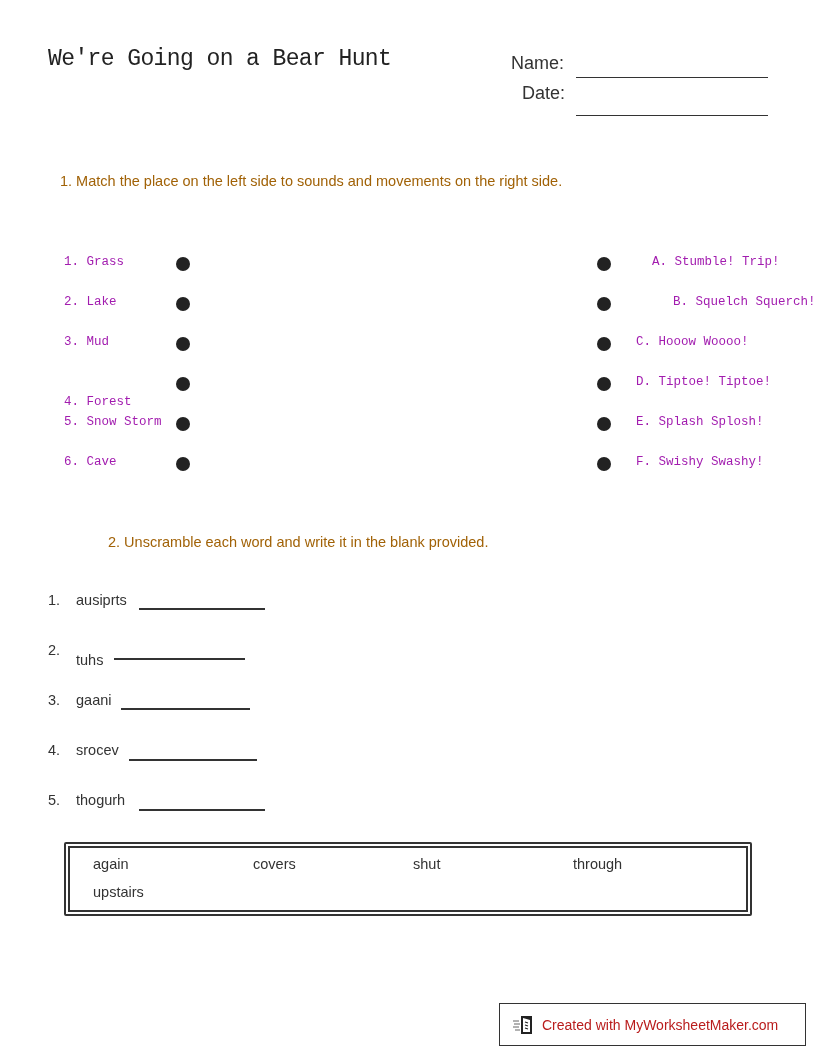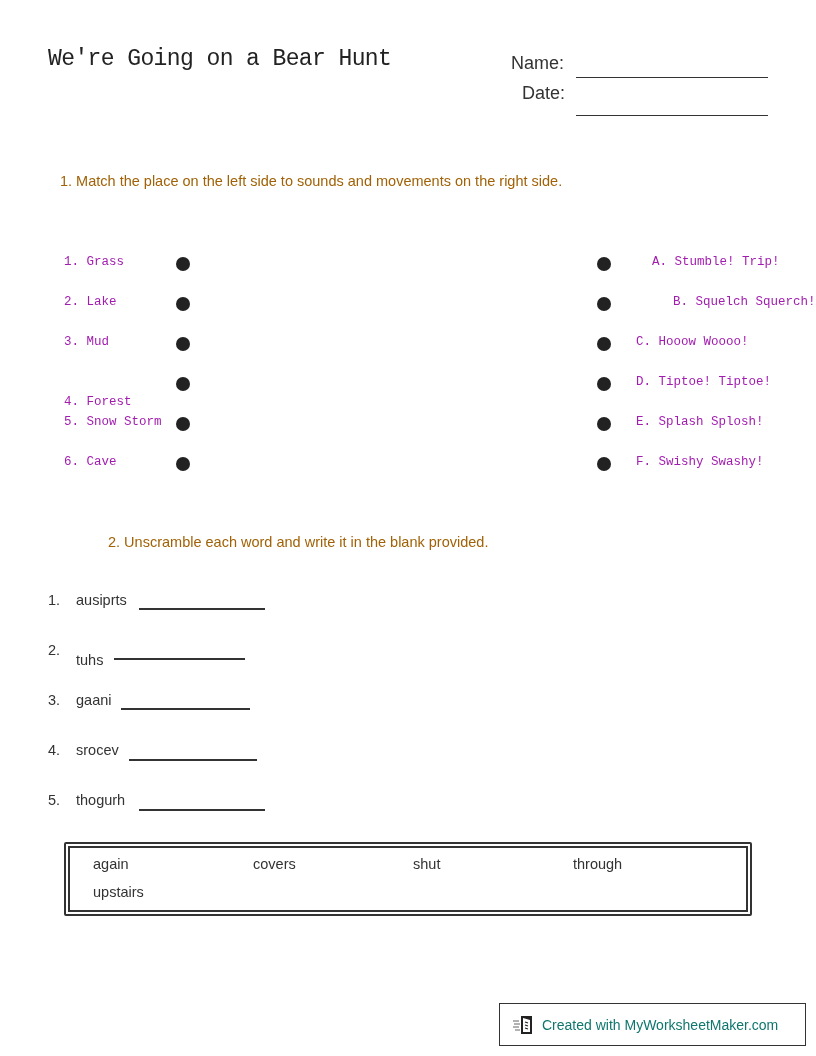--- a/index.html
+++ b/index.html
@@ -50,21 +50,21 @@
     .bank-word {
       position: absolute; font-size: 14.5px; color: #333; white-space: nowrap;
       font-family: "Liberation Sans", sans-serif;
     }
     .footer-badge {
       position: absolute; left: 499px; top: 1003px; width: 307px; height: 43px;
       border: 1px solid #333; display: flex; align-items: center; padding-left: 12px;
     }
     .footer-icon { width: 24px; height: 22px; margin-right: 6px; display: inline-block; }
     .footer-text {
-      font-size: 14px; color: #0f766e; white-space: nowrap;
+      font-size: 14px; color: #b91c1c; white-space: nowrap;
       font-family: "Liberation Sans", sans-serif;
     }
   </style>
 </head>
 <body>
 
 <div class="title">We're Going on a Bear Hunt</div>
 
 <div class="field-label" style="left:511px; top:53px;">Name:</div>
 <div class="field-line" style="top:77px;"></div>

